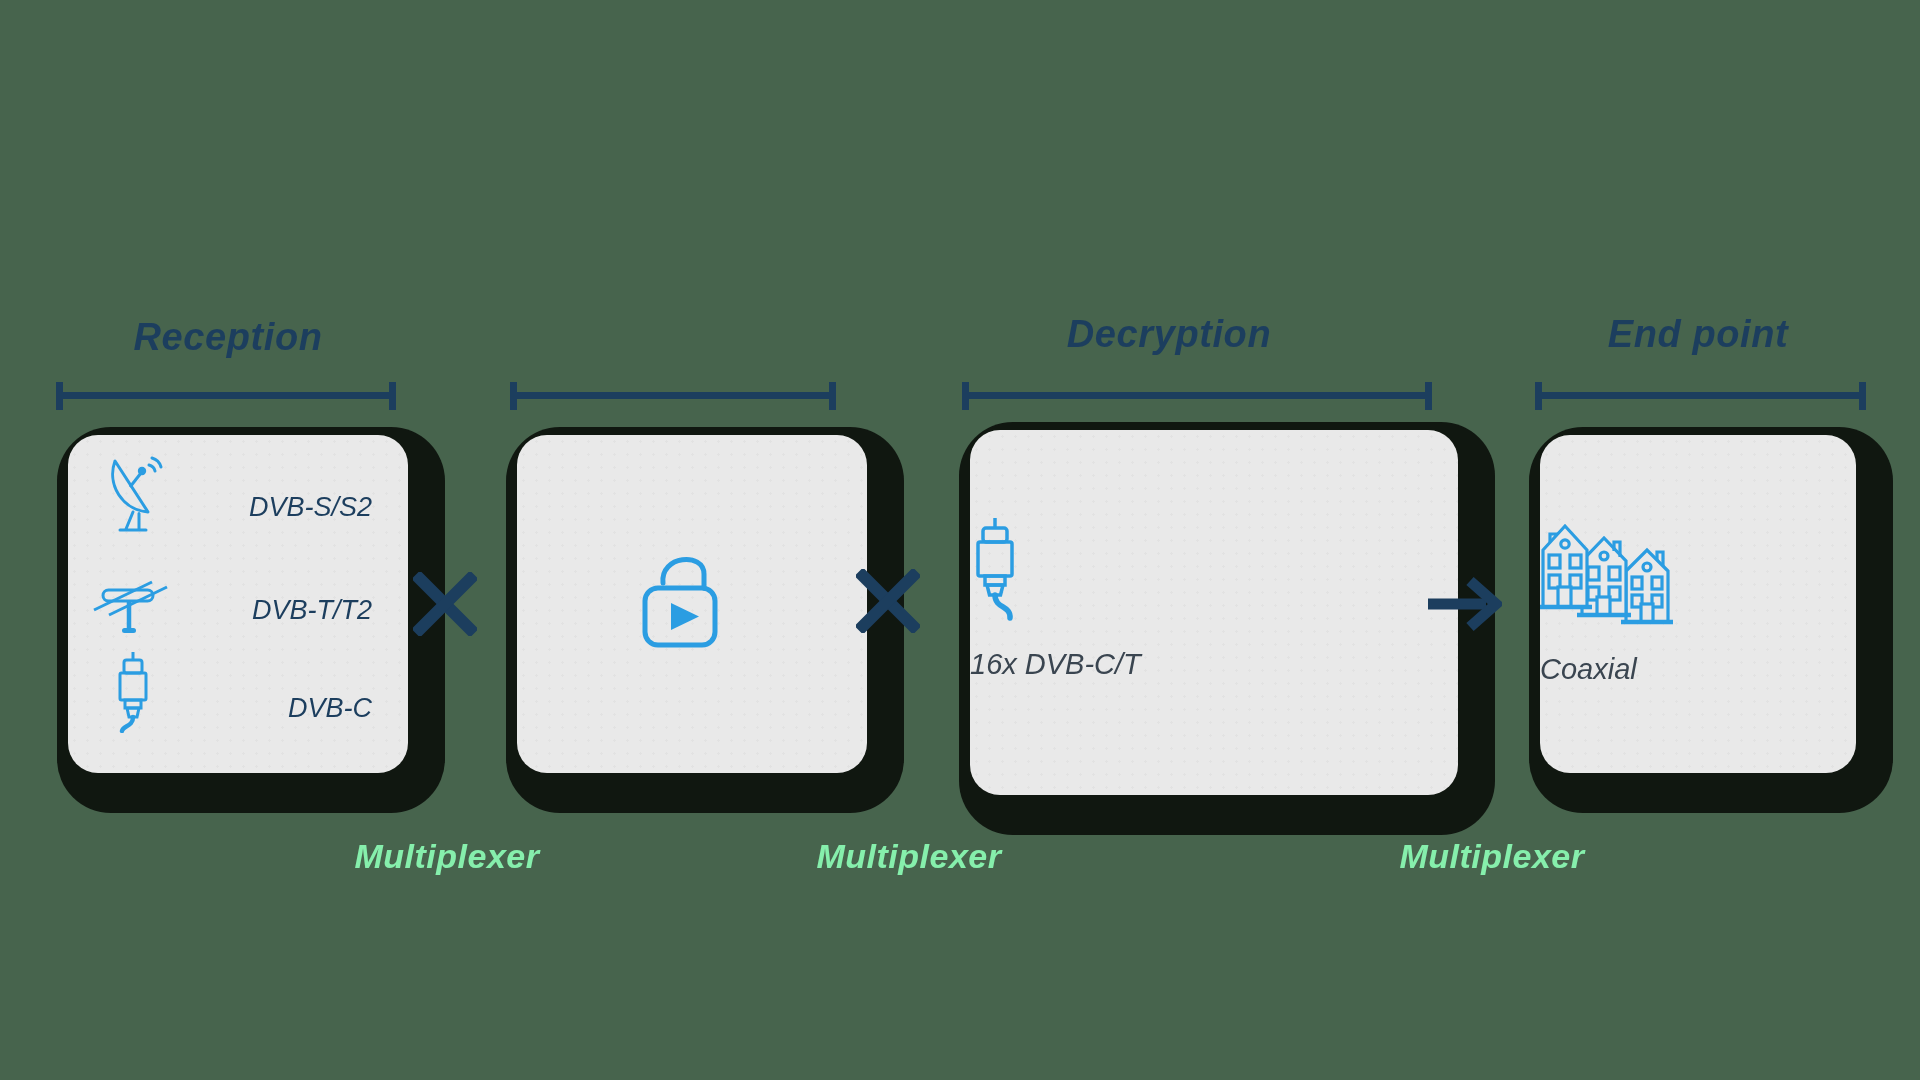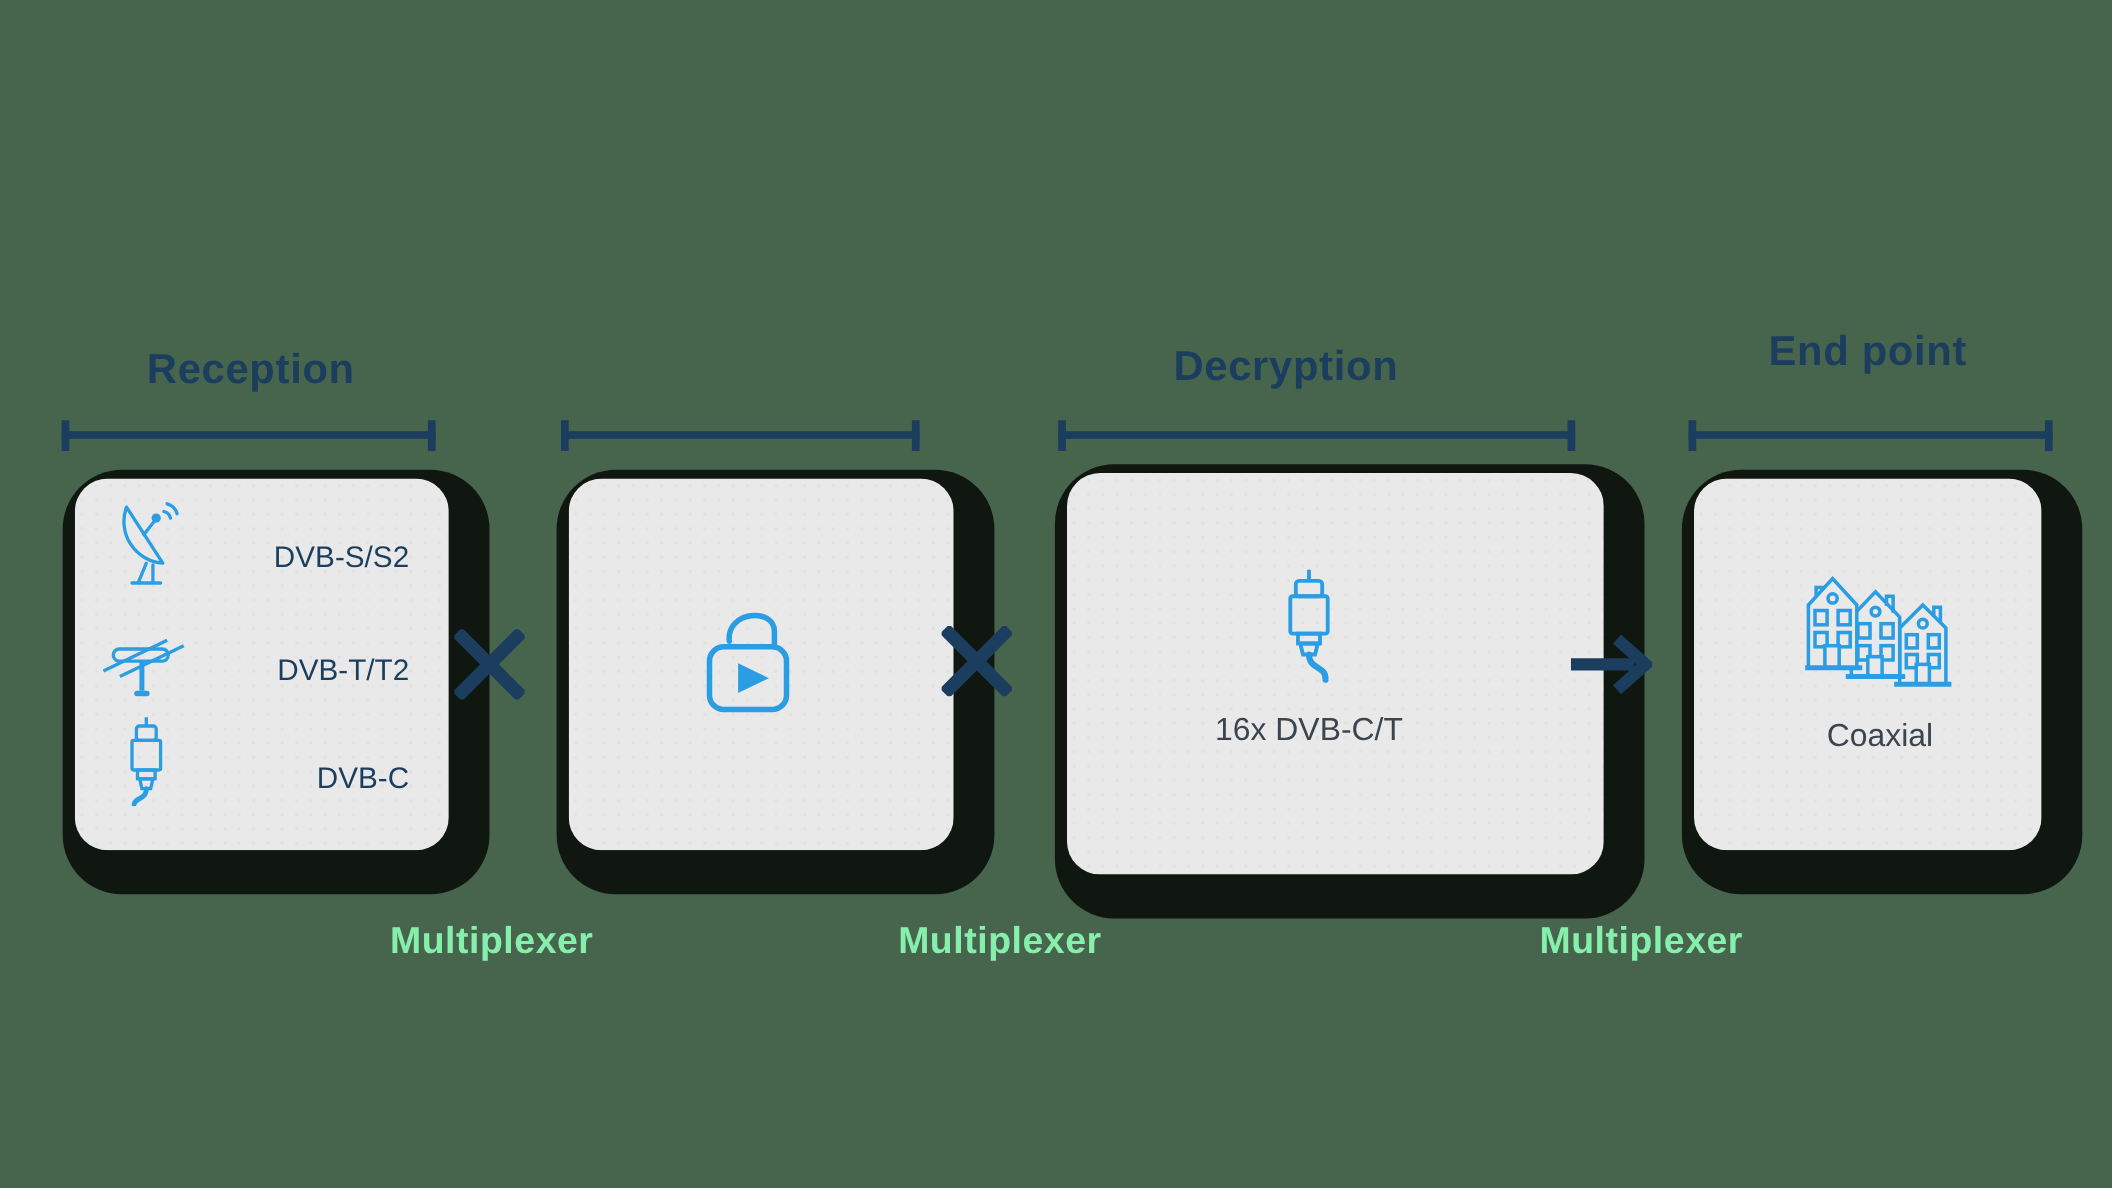--- a/index.html
+++ b/index.html
@@ -1,19 +1,20 @@
 <!DOCTYPE html>
 <html><head>
 <meta charset="utf-8">
 <style>
   html,body{margin:0;padding:0;background:#47644d;}
   .canvas{
     position:relative;width:1920px;height:1080px;overflow:hidden;
     background:#47644d;
     font-family:"Liberation Sans",sans-serif;
+    font-style:italic;
     -webkit-font-smoothing:antialiased;
   }
   .stage-title{
     position:absolute;transform:translate(-50%,-50%);
     color:#1c3e5e;font-size:38px;font-weight:700;letter-spacing:.6px;white-space:nowrap;
   }
   .bracket{position:absolute;height:7px;background:#1c3e5e;}
   .bracket .cap{position:absolute;width:7px;height:28px;top:-10px;background:#1c3e5e;}
   .cap.left{left:0;}
   .cap.right{right:0;}
@@ -28,33 +29,33 @@
     position:absolute;transform:translate(-50%,-50%);
     color:#86efac;font-size:34px;font-weight:700;letter-spacing:.5px;white-space:nowrap;
   }
   .conn{position:absolute;}
   .rx-icon{position:absolute;}
   .rx-label{
     position:absolute;right:36px;transform:translateY(-50%);
     color:#1c3e5e;font-size:27px;white-space:nowrap;
   }
   .content-col{
-    position:absolute;left:0;display:flex;flex-direction:column;align-items:center;
+    position:absolute;left:0;display:flex;flex-direction:column;align-items:flex-start;
   }
   .box-caption{color:#3a4550;font-size:29px;white-space:nowrap;}
   svg{display:block;}
 </style>
 </head>
 <body>
 
 <div class="canvas">
 
   <div class="stage-title" style="left:228px;top:337px">Reception</div>
   <div class="stage-title" style="left:1169px;top:334px">Decryption</div>
-  <div class="stage-title" style="left:1698px;top:320px">End point</div>
+  <div class="stage-title" style="left:1698px;top:334px">End point</div>
 
   <div class="bracket" style="left:56px;top:392px;width:340px">
       <div class="cap left"></div>
       <div class="cap right"></div>
     </div>
   <div class="bracket" style="left:510px;top:392px;width:326px">
       <div class="cap left"></div>
       <div class="cap right"></div>
     </div>
   <div class="bracket" style="left:962px;top:392px;width:470px">

